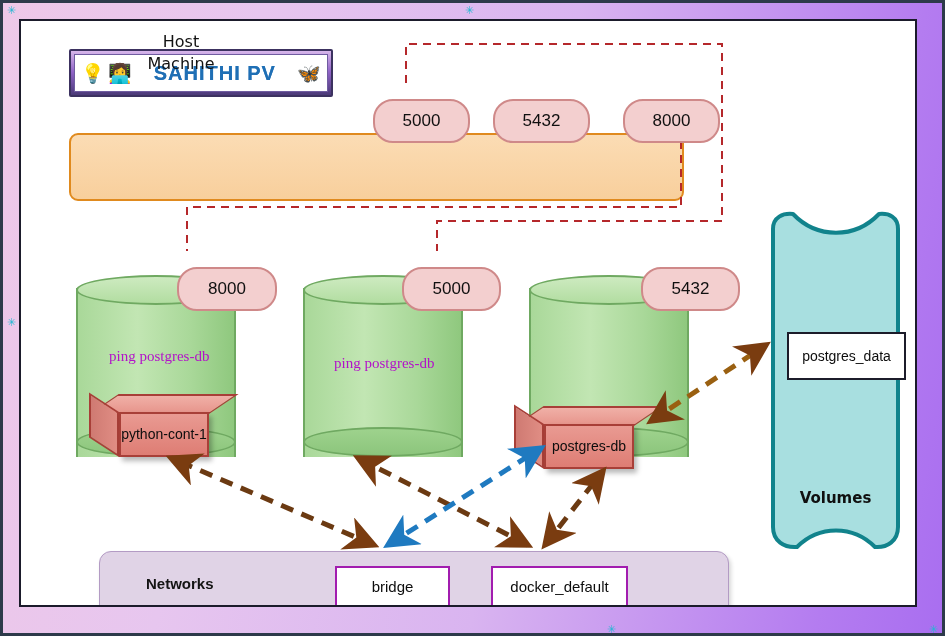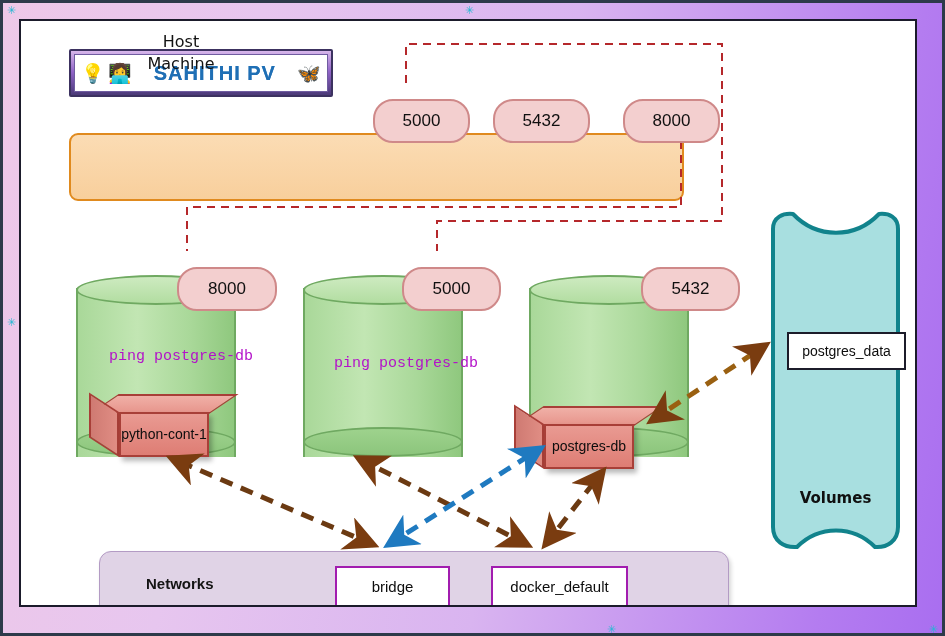--- a/index.html
+++ b/index.html
@@ -50,21 +50,21 @@
              background:linear-gradient(90deg,#a9d899 0%,#c2e6b3 38%,#a9d899 72%,#8fc87e 100%);
              border-left:2px solid #6fa961;border-right:2px solid #6fa961;box-sizing:border-box;}
   .cyl .bottom{position:absolute;left:0;top:152px;width:160px;height:30px;border-radius:50%;
                background:linear-gradient(180deg,#9ed28d,#8cc57c);border:2px solid #6fa961;box-sizing:border-box;}
   .cyl .top{position:absolute;left:0;top:0;width:160px;height:30px;border-radius:50%;
             background:linear-gradient(180deg,#cdeac0,#b2dda1);border:2px solid #6fa961;box-sizing:border-box;}
   #cyl1{left:55px;top:254px;}
   #cyl2{left:282px;top:254px;}
   #cyl3{left:508px;top:254px;}
 
-  .ping{position:absolute;font-family:Liberation Mono, monospace;font-size:15px;color:#b312c9;
+  .ping{position:absolute;font-family:Liberation Serif, serif;font-size:15px;color:#b312c9;
         white-space:nowrap;z-index:5;}
   #ping1{left:88px;top:327px;}
   #ping2{left:313px;top:334px;}
 
   
   .box3d{position:absolute;width:120px;height:50px;z-index:7;}
   .box3d .face{position:absolute;left:30px;top:18px;width:90px;height:45px;
                background:linear-gradient(180deg,#e99a92 0%,#de7d74 100%);
                border:2px solid #a83f38;box-sizing:border-box;
                display:flex;align-items:center;justify-content:center;text-align:center;
@@ -80,21 +80,21 @@
                transform:skewY(33deg);transform-origin:top right;}
   #box1{left:68px;top:373px;}
   #box2{left:295px;top:373px;}
   #box3{left:493px;top:385px;padding-left:36px;}
 
   
   #volumes{position:absolute;left:748px;top:190px;width:133px;height:339px;}
   #volumes svg{display:block;}
   #vol-label{position:absolute;left:0;top:278px;width:133px;text-align:center;
              font-family:"DejaVu Sans",sans-serif;font-size:15px;font-weight:bold;color:#101010;}
-  #pg-data{position:absolute;left:766px;top:311px;width:119px;height:38px;background:#fff;
+  #pg-data{position:absolute;left:766px;top:311px;width:119px;height:48px;background:#fff;
            border:2px solid #1c1c2a;box-sizing:border-box;display:flex;align-items:center;
            justify-content:center;font-size:14px;color:#0d0d0d;z-index:8;}
 
   
   #networks{position:absolute;left:78px;top:530px;width:630px;height:71px;
             background:#e0d3e6;border:1px solid #b39bc4;border-radius:12px;box-sizing:border-box;
             box-shadow:2px 3px 4px rgba(0,0,0,.16);}
   #net-label{position:absolute;left:125px;top:554px;font-family:Liberation Sans, sans-serif;
              font-size:15px;font-weight:bold;color:#141414;}
   .netbox{position:absolute;height:41px;background:#fff;border:2px solid #a21caf;box-sizing:border-box;

